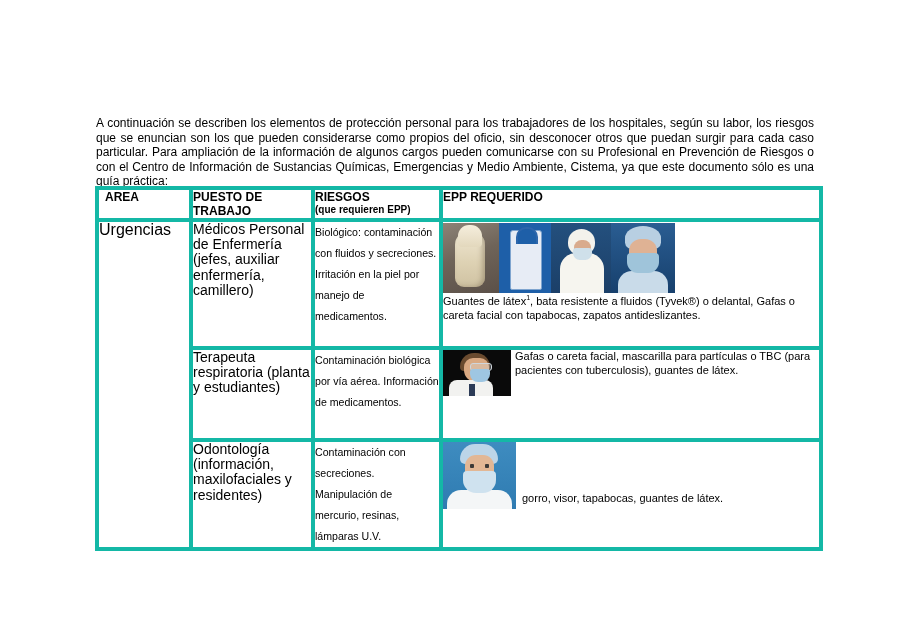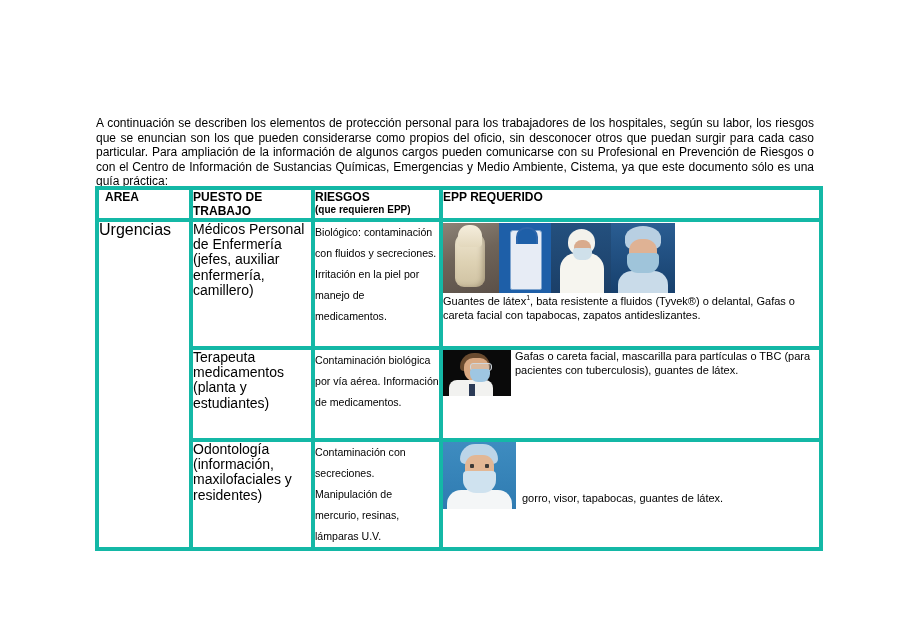--- a/index.html
+++ b/index.html
@@ -397,21 +397,21 @@
             <div class="ph ph-surgeon">
               <span class="face"></span>
               <span class="mask"></span>
             </div>
           </div>
           <div class="epp-text"><span>Guantes de látex</span><span class="sup">1</span><span>, bata resistente a fluidos (Tyvek®) o delantal, Gafas o careta facial con tapabocas, zapatos antideslizantes.</span></div>
         </td>
       </tr>
 
       <tr>
-        <td class="cell cell-puesto row2-puesto">Terapeuta medicamentos (planta y estudiantes)</td>
+        <td class="cell cell-puesto row2-puesto">Terapeuta respiratoria (planta y estudiantes)</td>
 
         <td class="cell cell-riesgo">Contaminación biológica por vía aérea. Información de medicamentos.</td>
 
         <td class="cell cell-epp">
           <div class="photo-dark">
             <span class="hair"></span>
             <span class="face"></span>
             <span class="glasses"></span>
             <span class="mask"></span>
             <span class="coat"></span>

